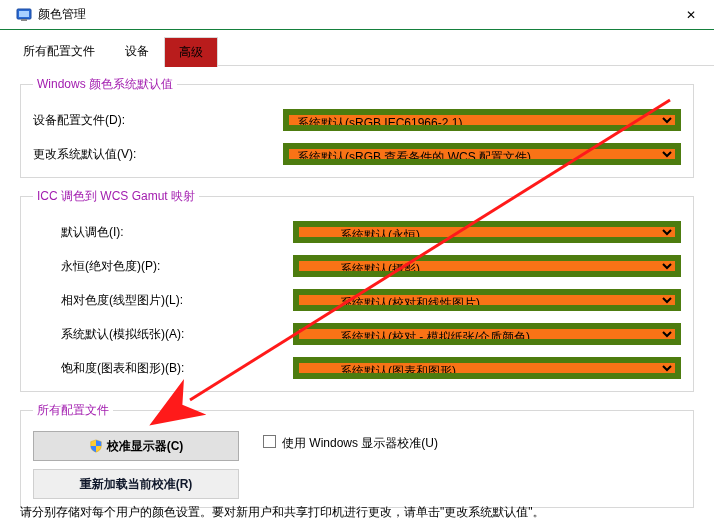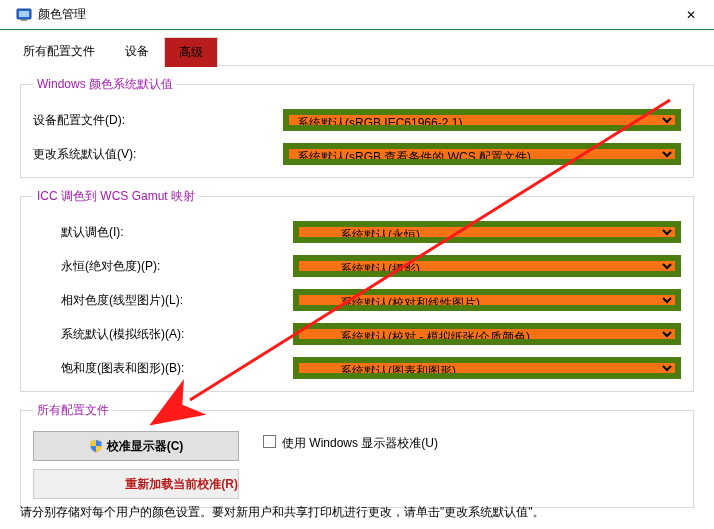--- a/index.html
+++ b/index.html
@@ -23,21 +23,21 @@
   .row { display: flex; align-items: center; height: 34px; justify-content: flex-end; }
   .row label { width: 250px; }
   .row select { flex: 1; height: 22px; border: 6px solid #4d7c0f; background: #f97316; padding: 0 4px; font-size: 12px; }
 
   fieldset.icc .row label { width: 232px; }
   fieldset.icc .row select { max-width: 388px; padding-left: 37px; }
 
   .calib-body { display: flex; gap: 24px; align-items: flex-start; }
   .calib-left { display: flex; flex-direction: column; gap: 8px; padding: 2px 0; }
   .btn { width: 206px; height: 30px; border: 1px solid #adadad; background: #e1e1e1; display: flex; align-items: center; justify-content: center; gap: 4px; cursor: pointer; font-weight: bold; }
-  .btn.disabled { color: #b91c1c; border-color: #cfcfcf; background: #efefef; cursor: default; justify-content: flex-end; }
+  .btn.disabled { color: #0f172a; border-color: #cfcfcf; background: #efefef; cursor: default; }
   .shield { width: 14px; height: 14px; }
   .chk-wrap { display: flex; gap: 6px; margin-top: 6px; }
   .chk { width: 13px; height: 13px; border: 1px solid #767676; background: #fff; }
 
   .footer { position: absolute; left: 20px; bottom: 8px; color: #000; }
 
   
   .arrow-svg { position: absolute; left: 0; top: 0; pointer-events: none; }
 </style>
 </head>

